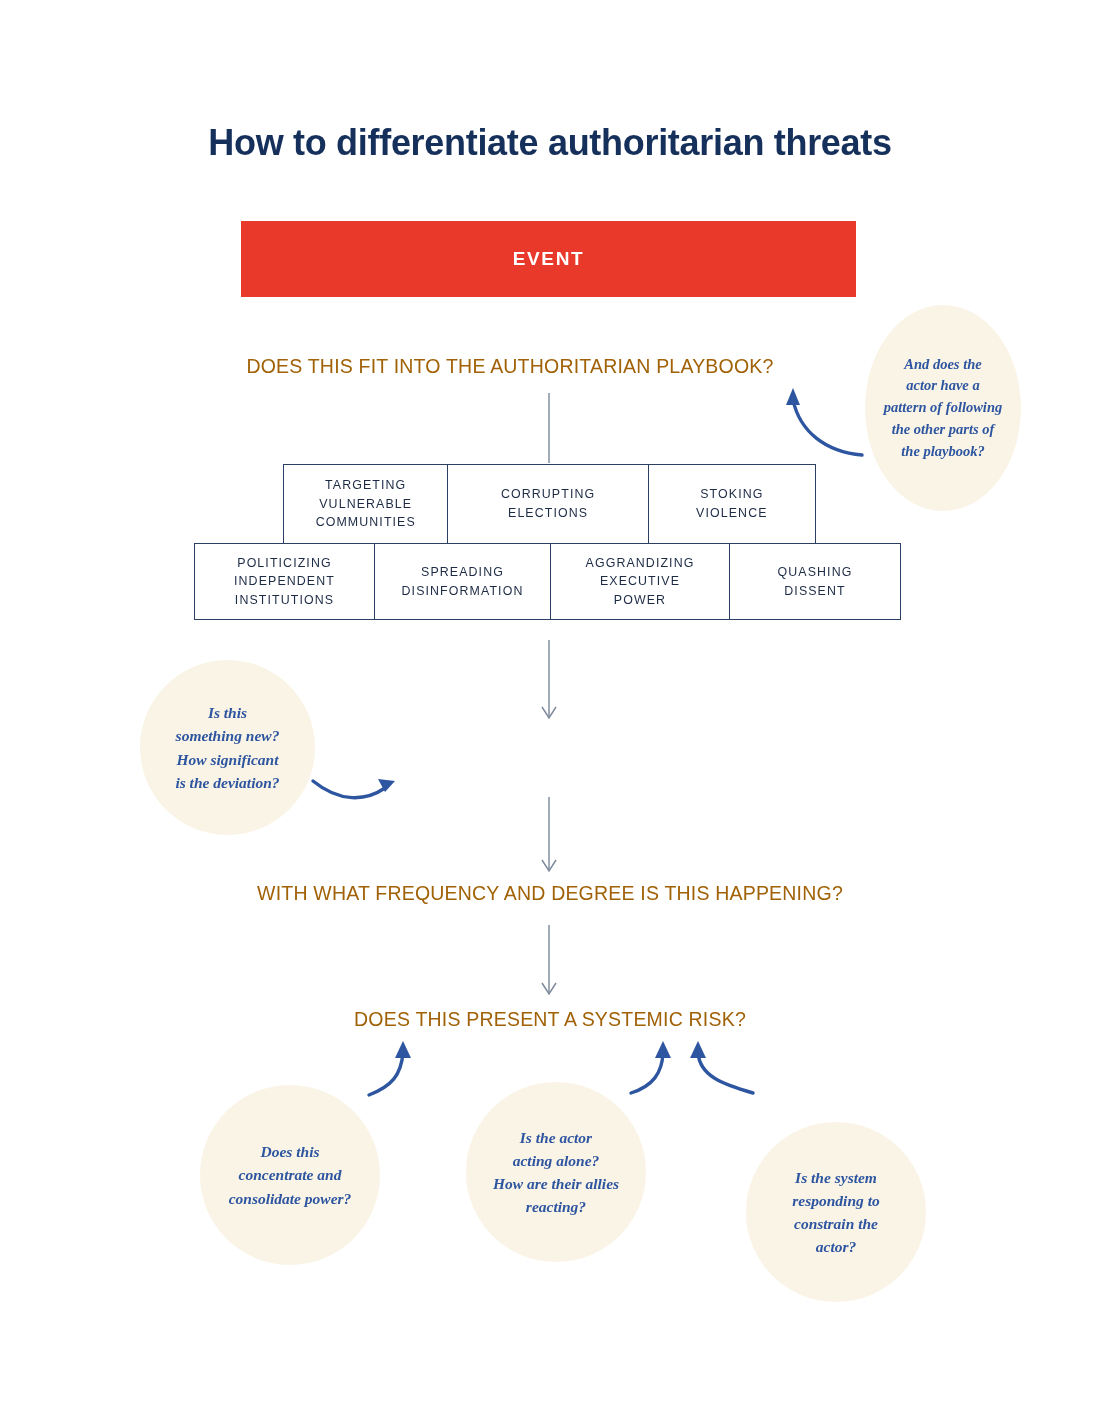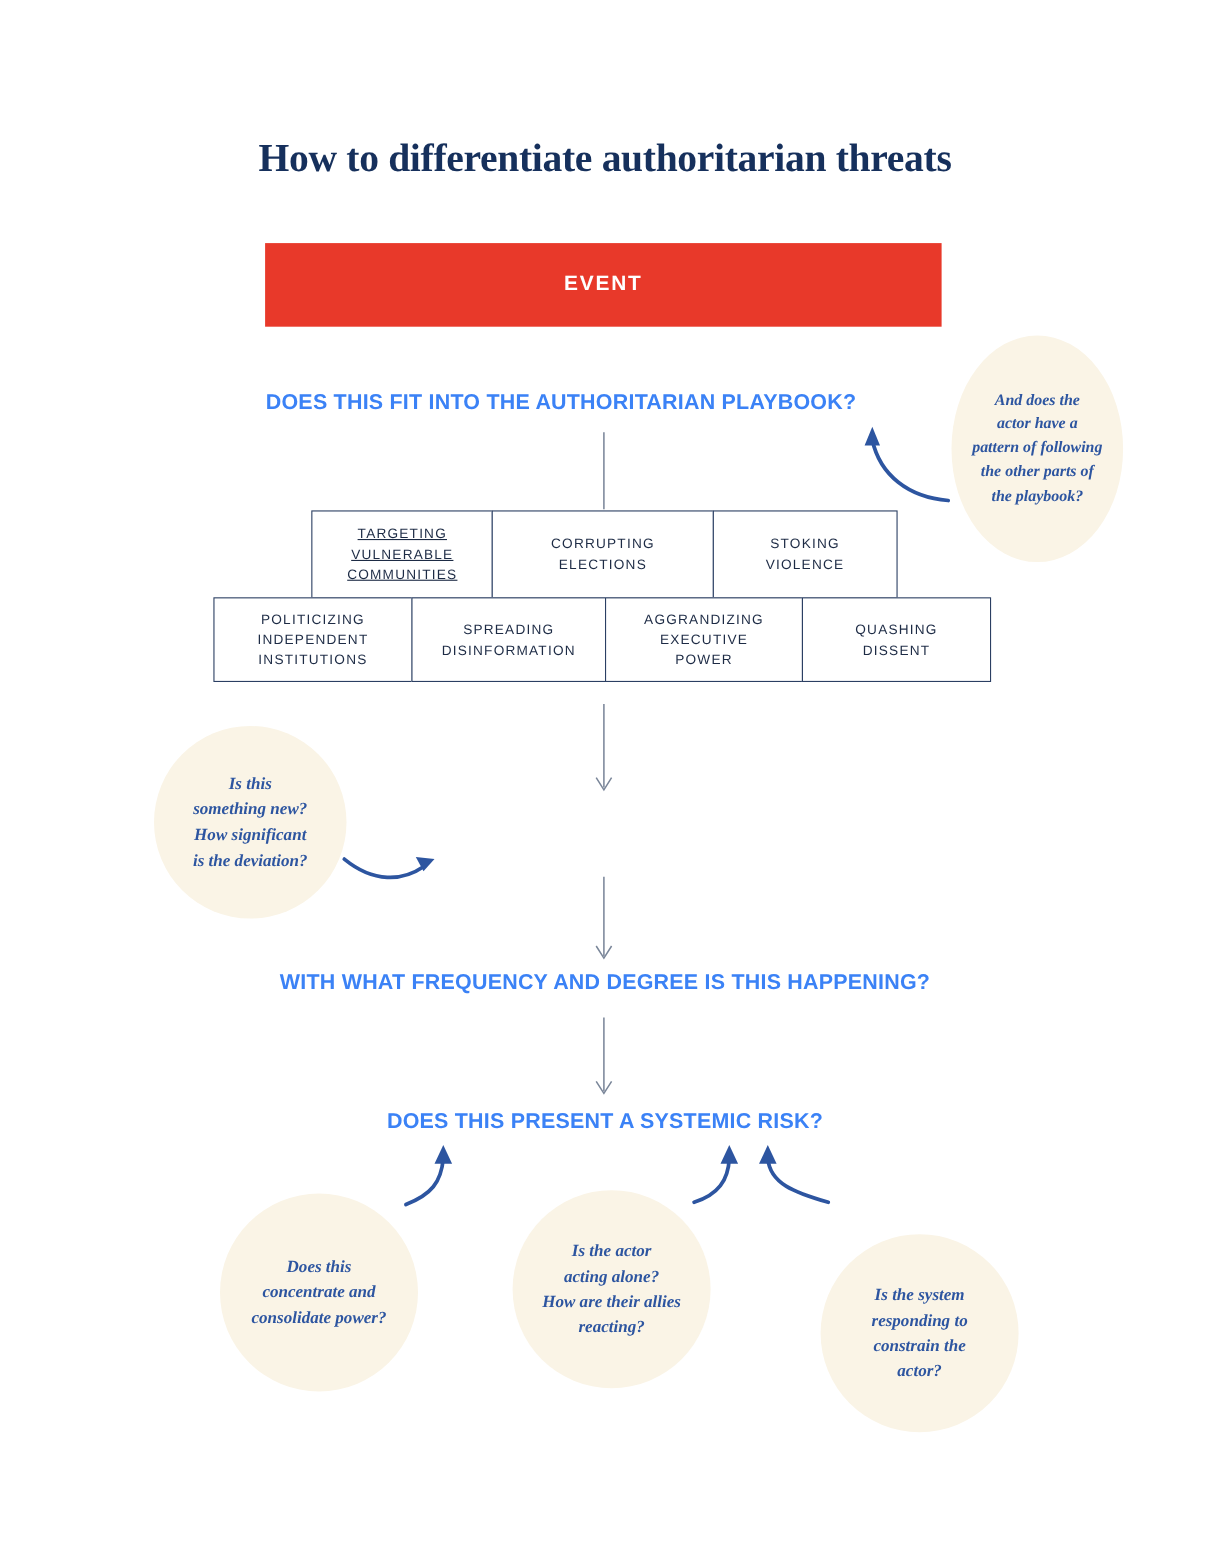--- a/index.html
+++ b/index.html
@@ -18,21 +18,21 @@
     overflow: hidden;
   }
 
   
   .title {
     position: absolute;
     left: 0;
     top: 122px;
     width: 1100px;
     text-align: center;
-    font-family: Liberation Serif, serif;
+    font-family: Liberation Sans, sans-serif;
     font-weight: bold;
     font-size: 36px;
     letter-spacing: -0.3px;
     color: #16305c;
     white-space: nowrap;
   }
 
   
   .event-bar {
     position: absolute;
@@ -48,22 +48,22 @@
   .event-bar-label {
     color: #ffffff;
     font-weight: bold;
     font-size: 19px;
     letter-spacing: 1.6px;
   }
 
   
   .question {
     position: absolute;
-    font-weight: bold;
-    color: #3b82f6;
+    font-weight: normal;
+    color: #a16207;
     font-size: 19.5px;
     letter-spacing: 0.2px;
     text-align: center;
     line-height: 1.35;
     white-space: pre-line;
   }
   #q1 { left: 150px; top: 353px; width: 720px; }
   #q2 { left: 230px; top: 727px; width: 660px; }
   #q3 { left: 170px; top: 880px; width: 760px; }
   #q4 { left: 190px; top: 1006px; width: 720px; }
@@ -86,21 +86,21 @@
     line-height: 1.5;
     background: #ffffff;
     white-space: pre-line;
   }
   #pb-top {
     left: 283px;
     top: 464px;
     width: 533px;
     height: 80px;
   }
-  #pb-top .pb-cell:nth-child(1) { width: 176px; text-decoration: underline; }
+  #pb-top .pb-cell:nth-child(1) { width: 176px; }
   #pb-top .pb-cell:nth-child(2) { width: 214px; margin-left: -1px; }
   #pb-top .pb-cell:nth-child(3) { width: 179px; margin-left: -1px; }
   #pb-bottom {
     left: 194px;
     top: 543px;
     width: 709px;
     height: 77px;
   }
   #pb-bottom .pb-cell:nth-child(1) { width: 181px; }
   #pb-bottom .pb-cell:nth-child(2) { width: 177px; margin-left: -1px; }

